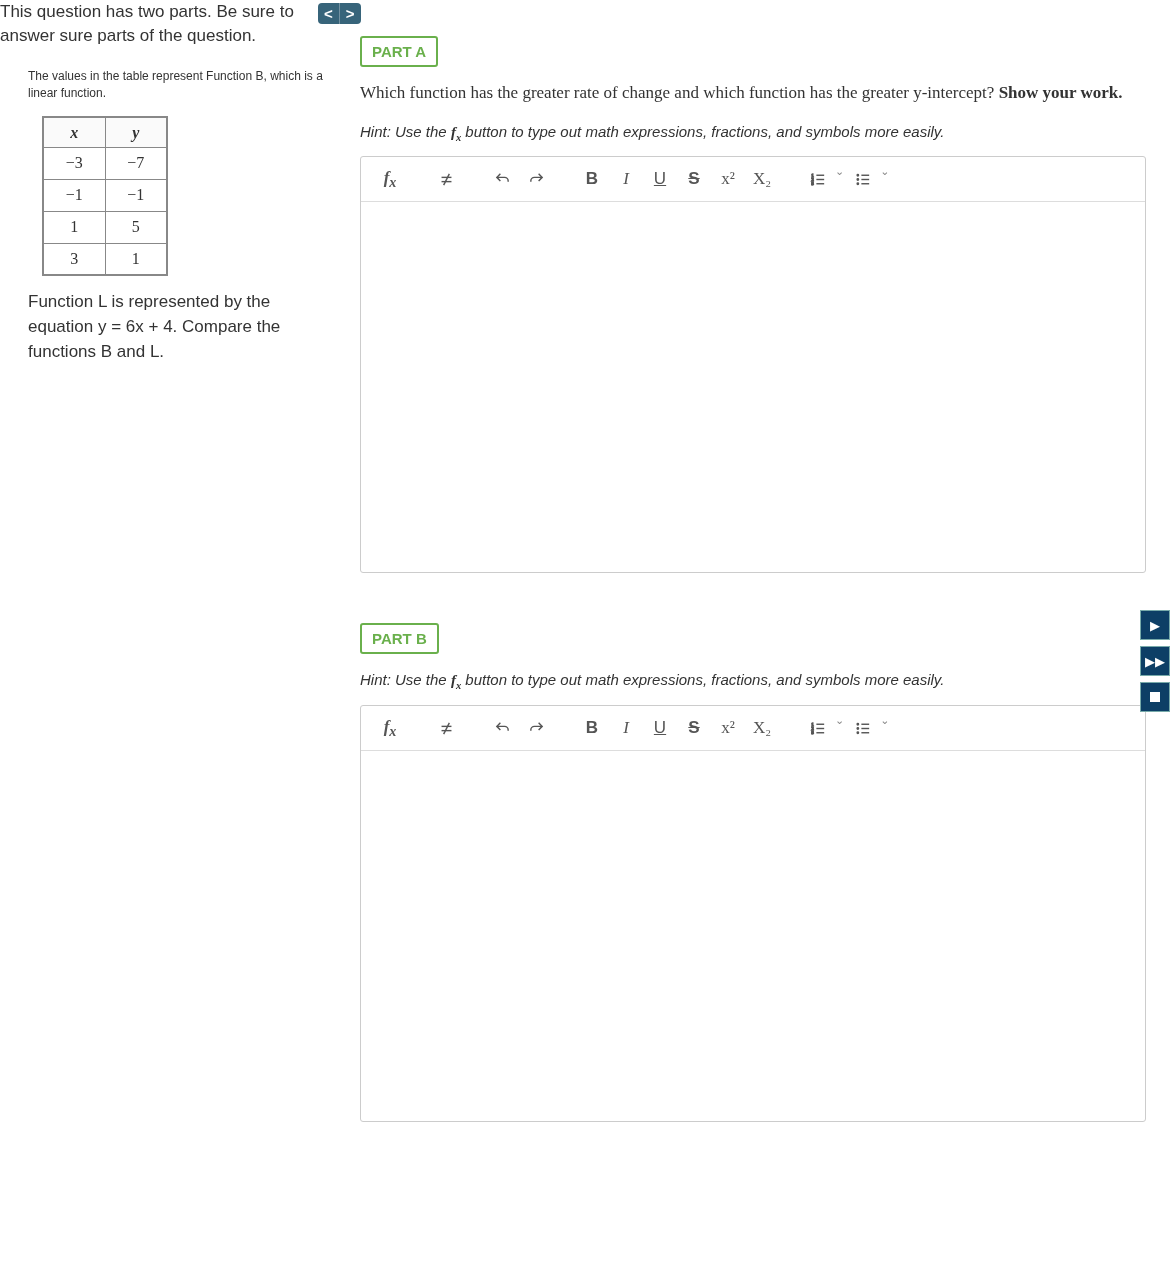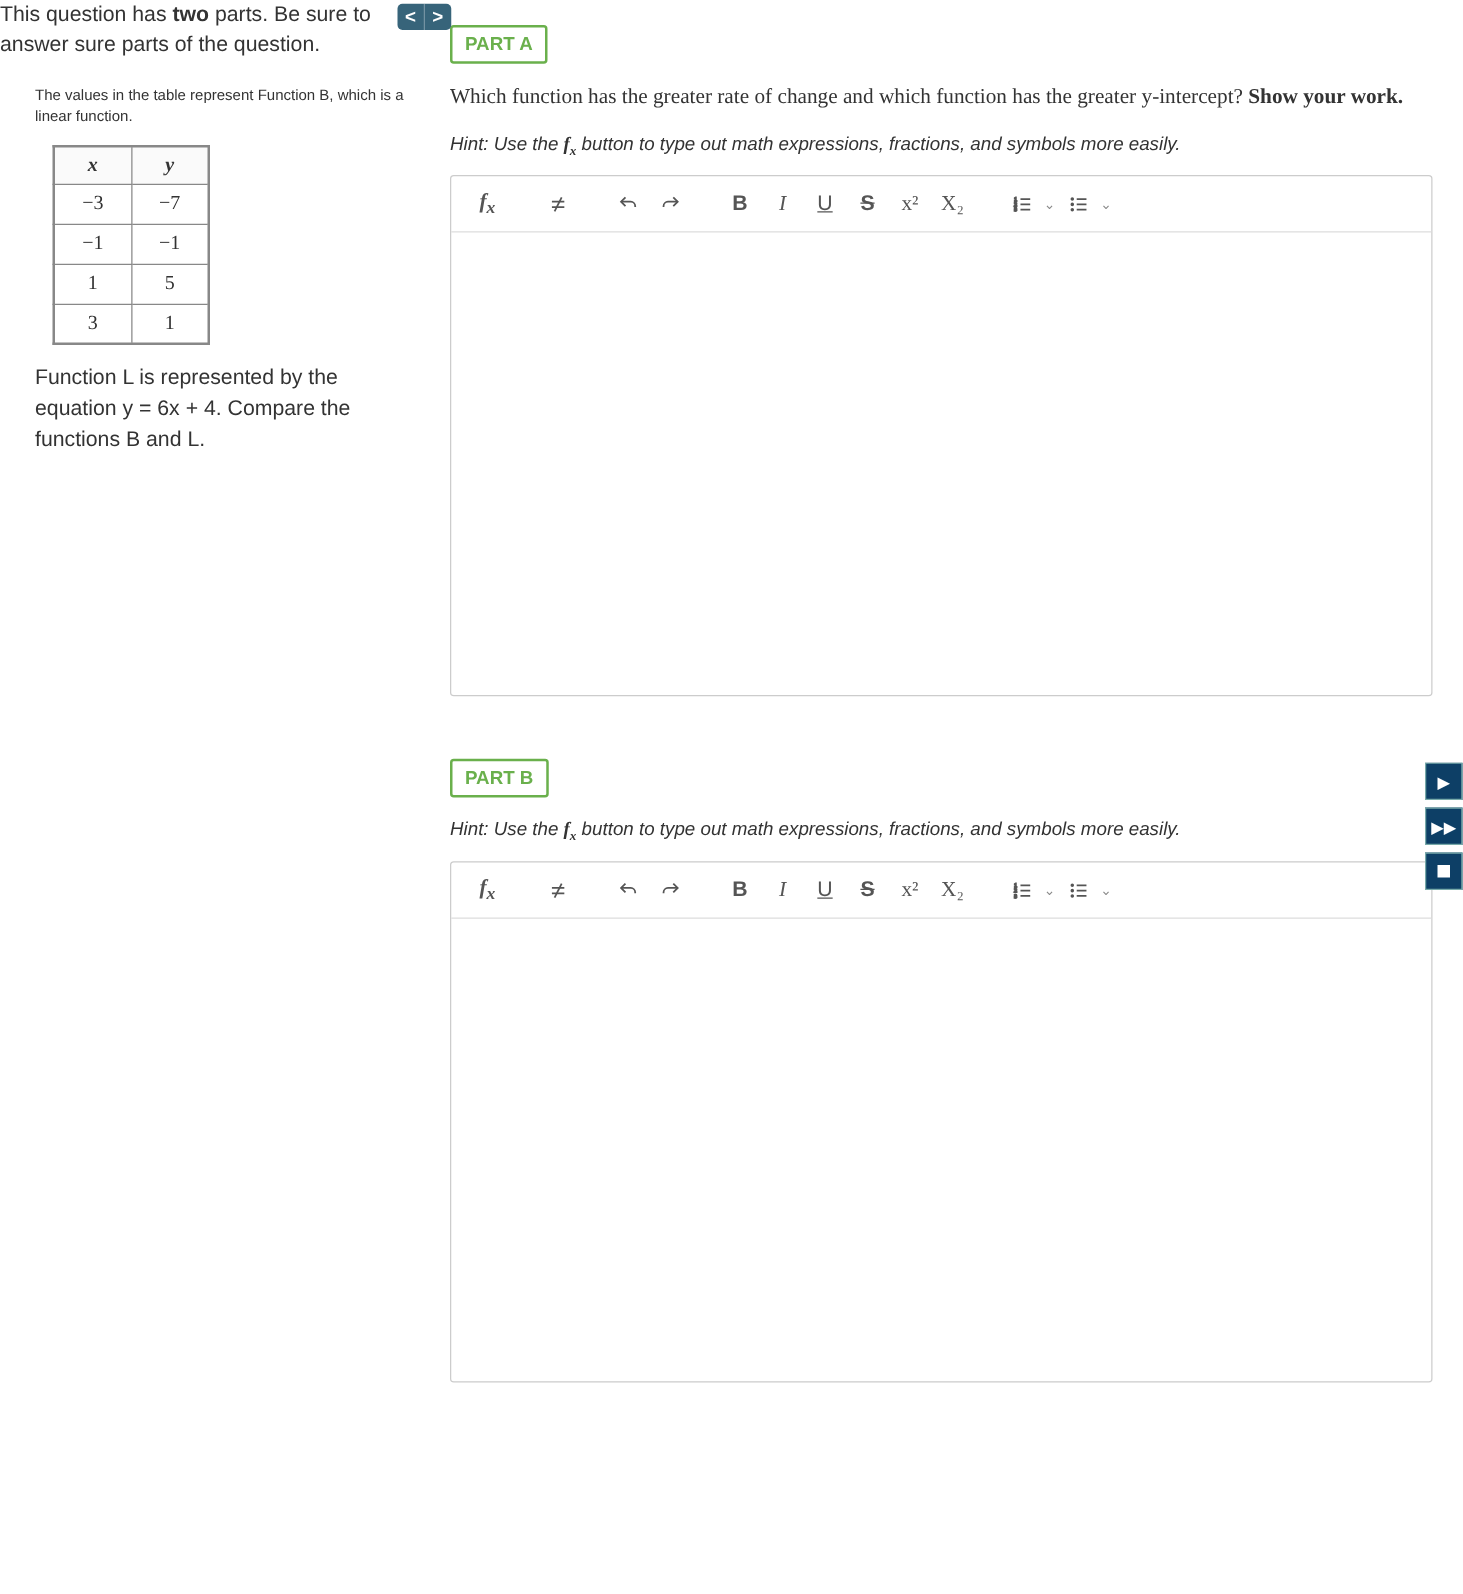--- a/index.html
+++ b/index.html
@@ -19,28 +19,29 @@
   }
   .left {
     width: 360px;
     padding: 0 20px 0 0;
     flex-shrink: 0;
   }
   .right {
     flex: 1;
     padding-right: 24px;
     padding-top: 20px;
+    margin-top: 16px;
   }
   .intro {
     font-size: 17px;
     line-height: 1.4;
     margin-bottom: 20px;
     padding-right: 40px;
   }
-  .intro b { font-weight: bold; margin-top: 40px; }
+  .intro b { font-weight: normal; margin-top: 40px; }
   .navpill {
     position: absolute;
     top: 3px;
     left: 318px;
     display: inline-flex;
     background: #37647a;
     border-radius: 4px;
     overflow: hidden;
   }
   .navpill span {
@@ -108,21 +109,20 @@
     font-weight: bold;
   }
   .fx-inline sub { font-size: 0.7em; }
   .editor {
     border: 1px solid #ccc;
     border-radius: 3px;
     margin-bottom: 50px;
   }
   .toolbar {
     display: flex;
-    align-items: center;
     gap: 4px;
     padding: 8px 14px;
     border-bottom: 1px solid #ddd;
     color: #555;
   }
   .tb-btn {
     min-width: 30px;
     height: 28px;
     display: flex;
     align-items: center;

